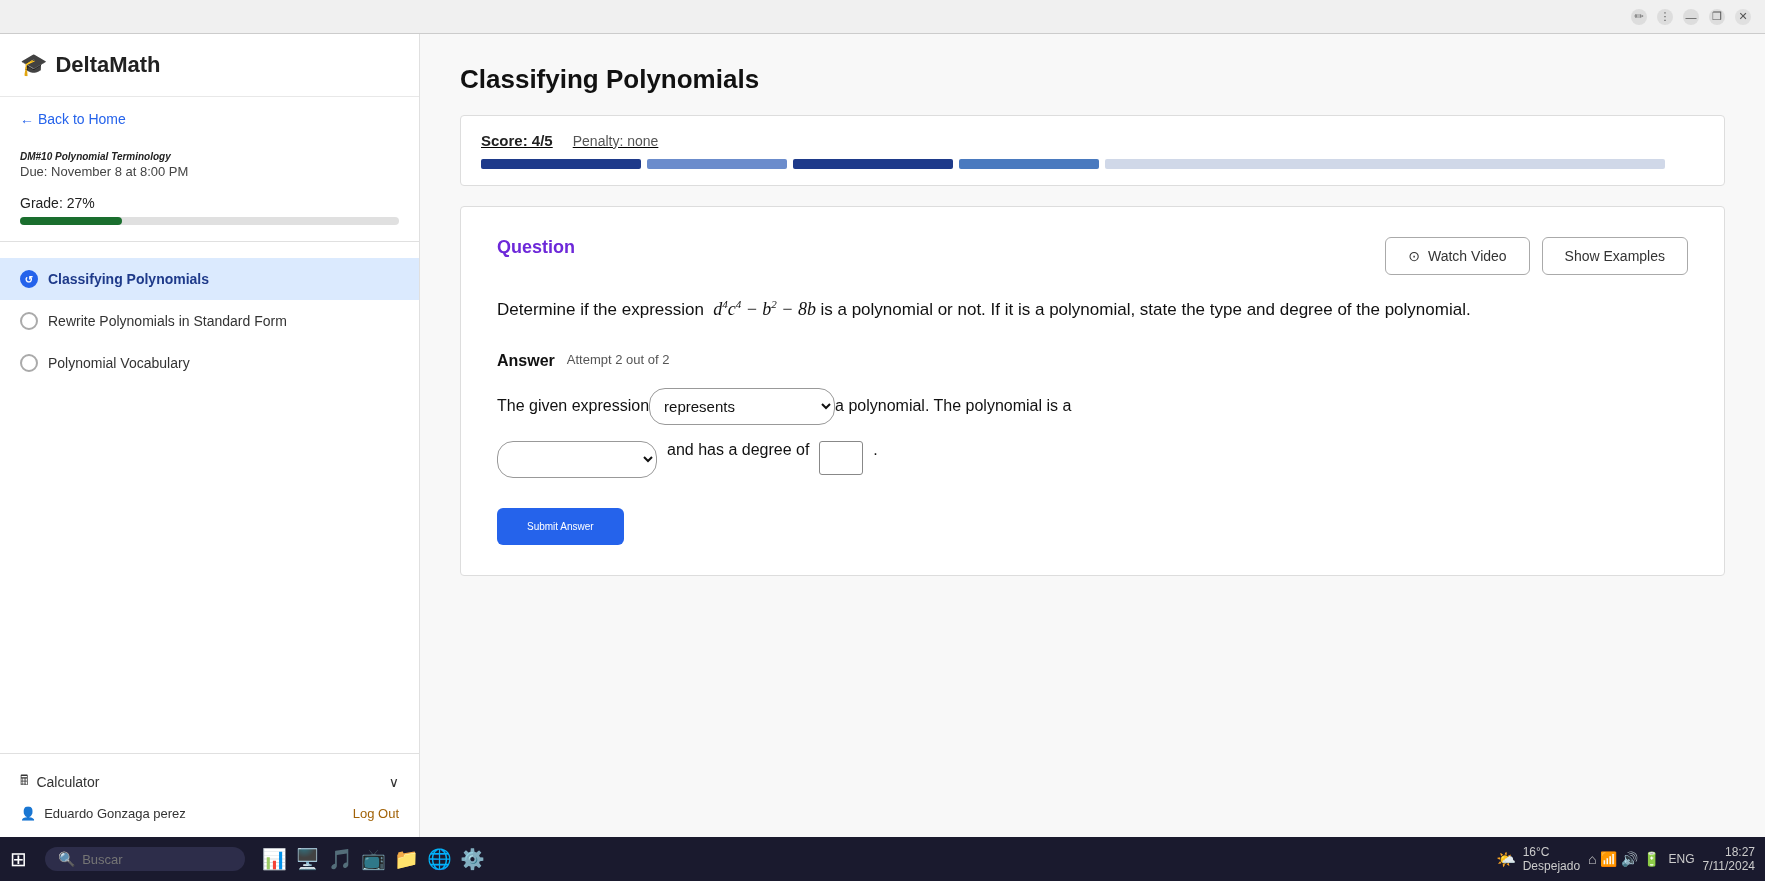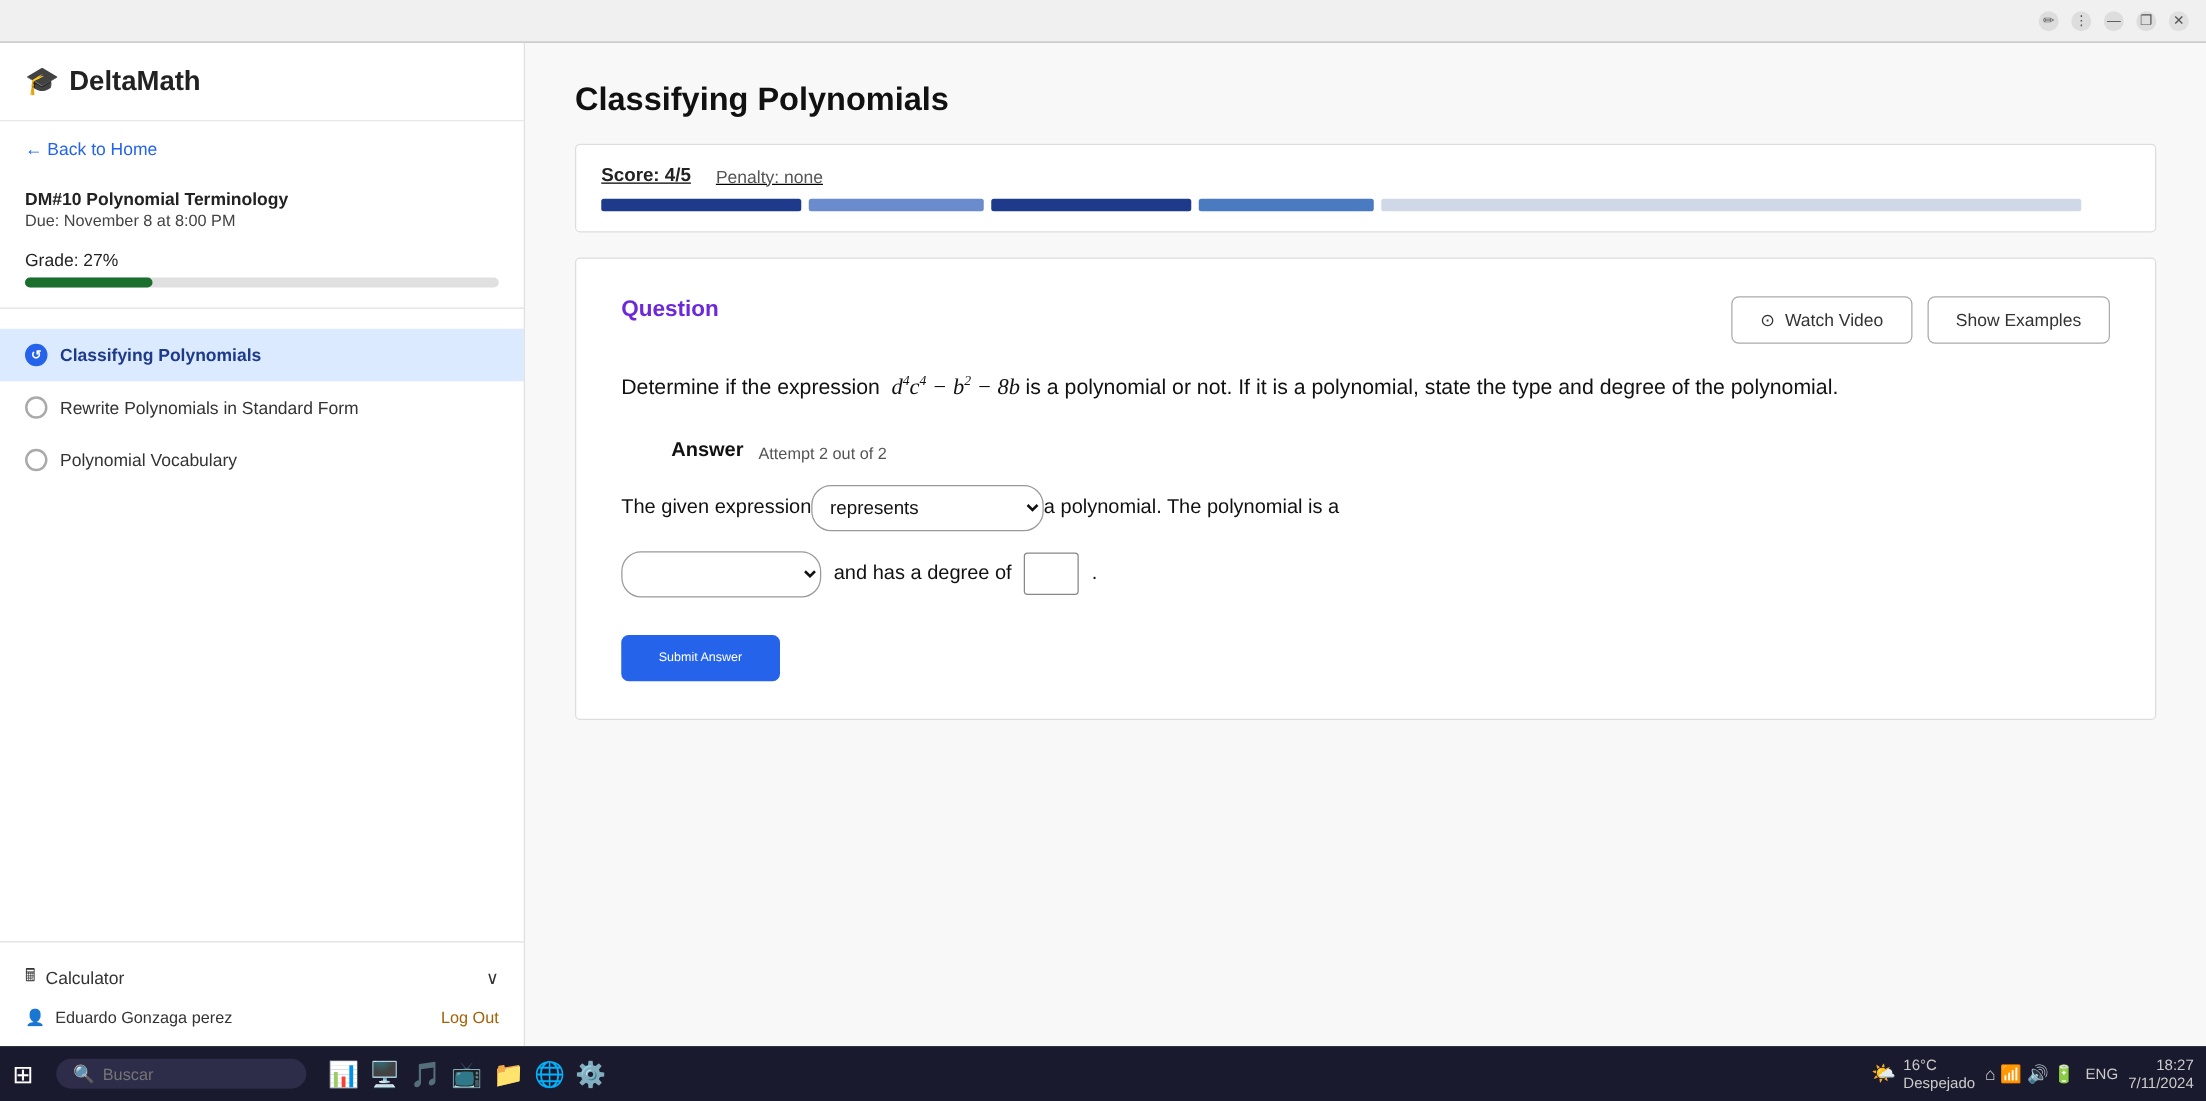--- a/index.html
+++ b/index.html
@@ -56,22 +56,23 @@
       align-items: center;
       gap: 6px;
       text-decoration: none;
     }
 
     .assignment-info {
       padding: 10px 20px 6px 20px;
     }
     .assignment-title {
       font-weight: bold;
-      font-size: 14px;
+      font-size: 10px;
       color: #222;
+      font-style: italic;
     }
     .assignment-due {
       font-size: 13px;
       color: #444;
       margin-top: 2px;
     }
 
     .grade-section {
       padding: 10px 20px;
     }
@@ -298,24 +299,23 @@
     }
     sup {
       font-size: 11px;
     }
 
     .answer-section {
       margin-top: 10px;
     }
     .answer-header {
       display: flex;
-      align-items: flex-end;
+      align-items: flex-start;
       gap: 12px;
       margin-bottom: 18px;
-      margin-left: 40px;
     }
     .answer-label {
       font-weight: bold;
       font-size: 16px;
       color: #111;
     }
     .attempt-text {
       font-size: 13px;
       color: #555;
     }
@@ -324,21 +324,21 @@
       display: flex;
       align-items: center;
       gap: 0;
       font-size: 16px;
       color: #111;
       margin-bottom: 16px;
       flex-wrap: wrap;
     }
     .answer-row-2 {
       display: flex;
-      align-items: center;
+      align-items: flex-start;
       gap: 10px;
       font-size: 16px;
       color: #111;
       margin-bottom: 30px;
     }
 
     select.answer-select {
       border: 1.5px solid #999;
       border-radius: 16px;
       padding: 8px 28px 8px 10px;

